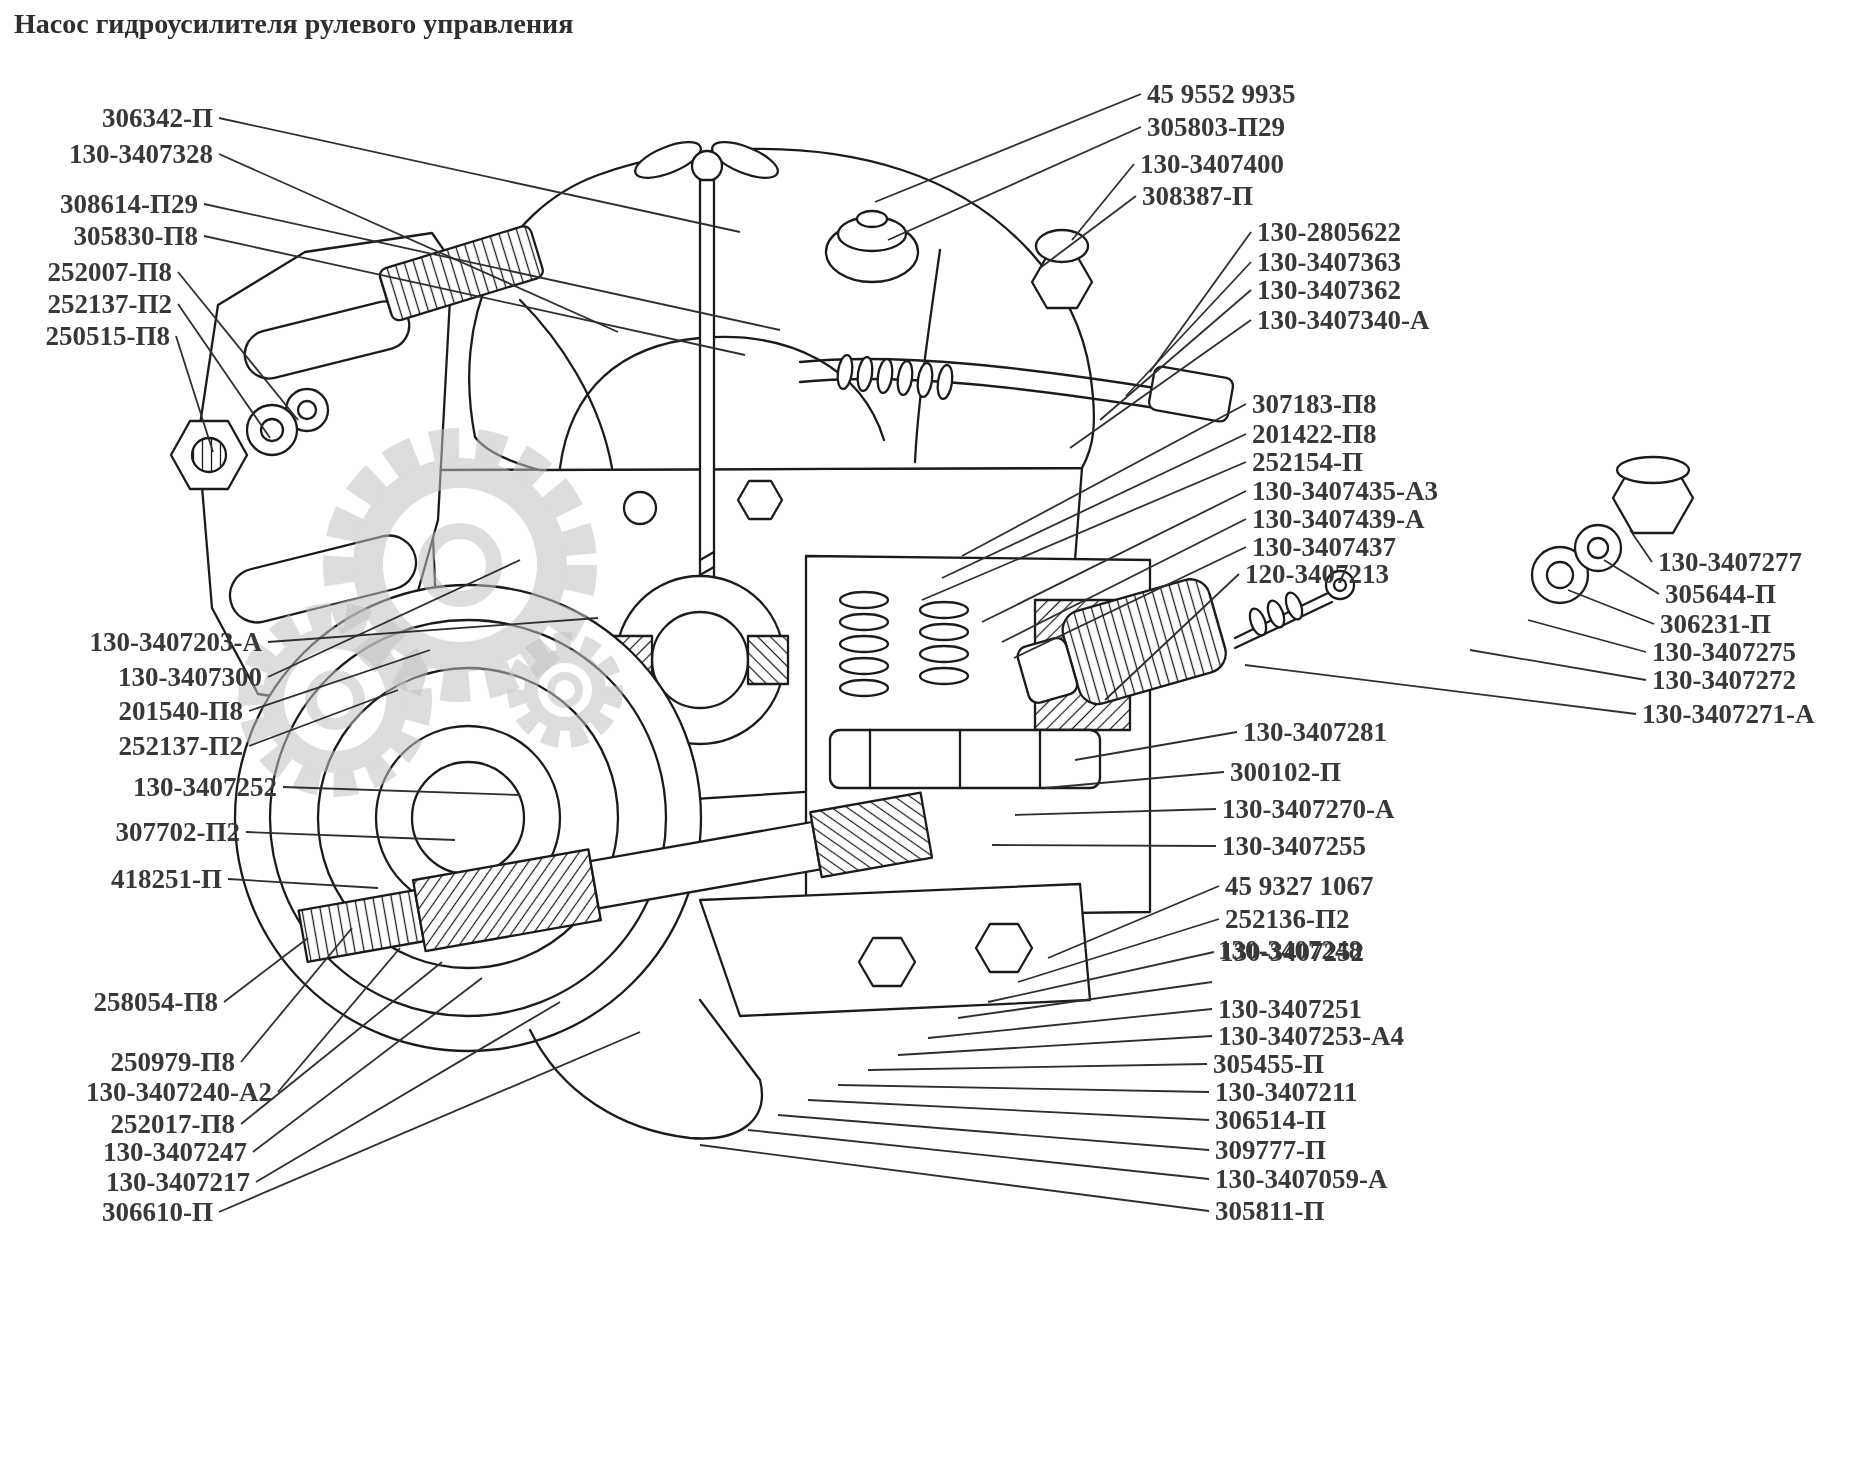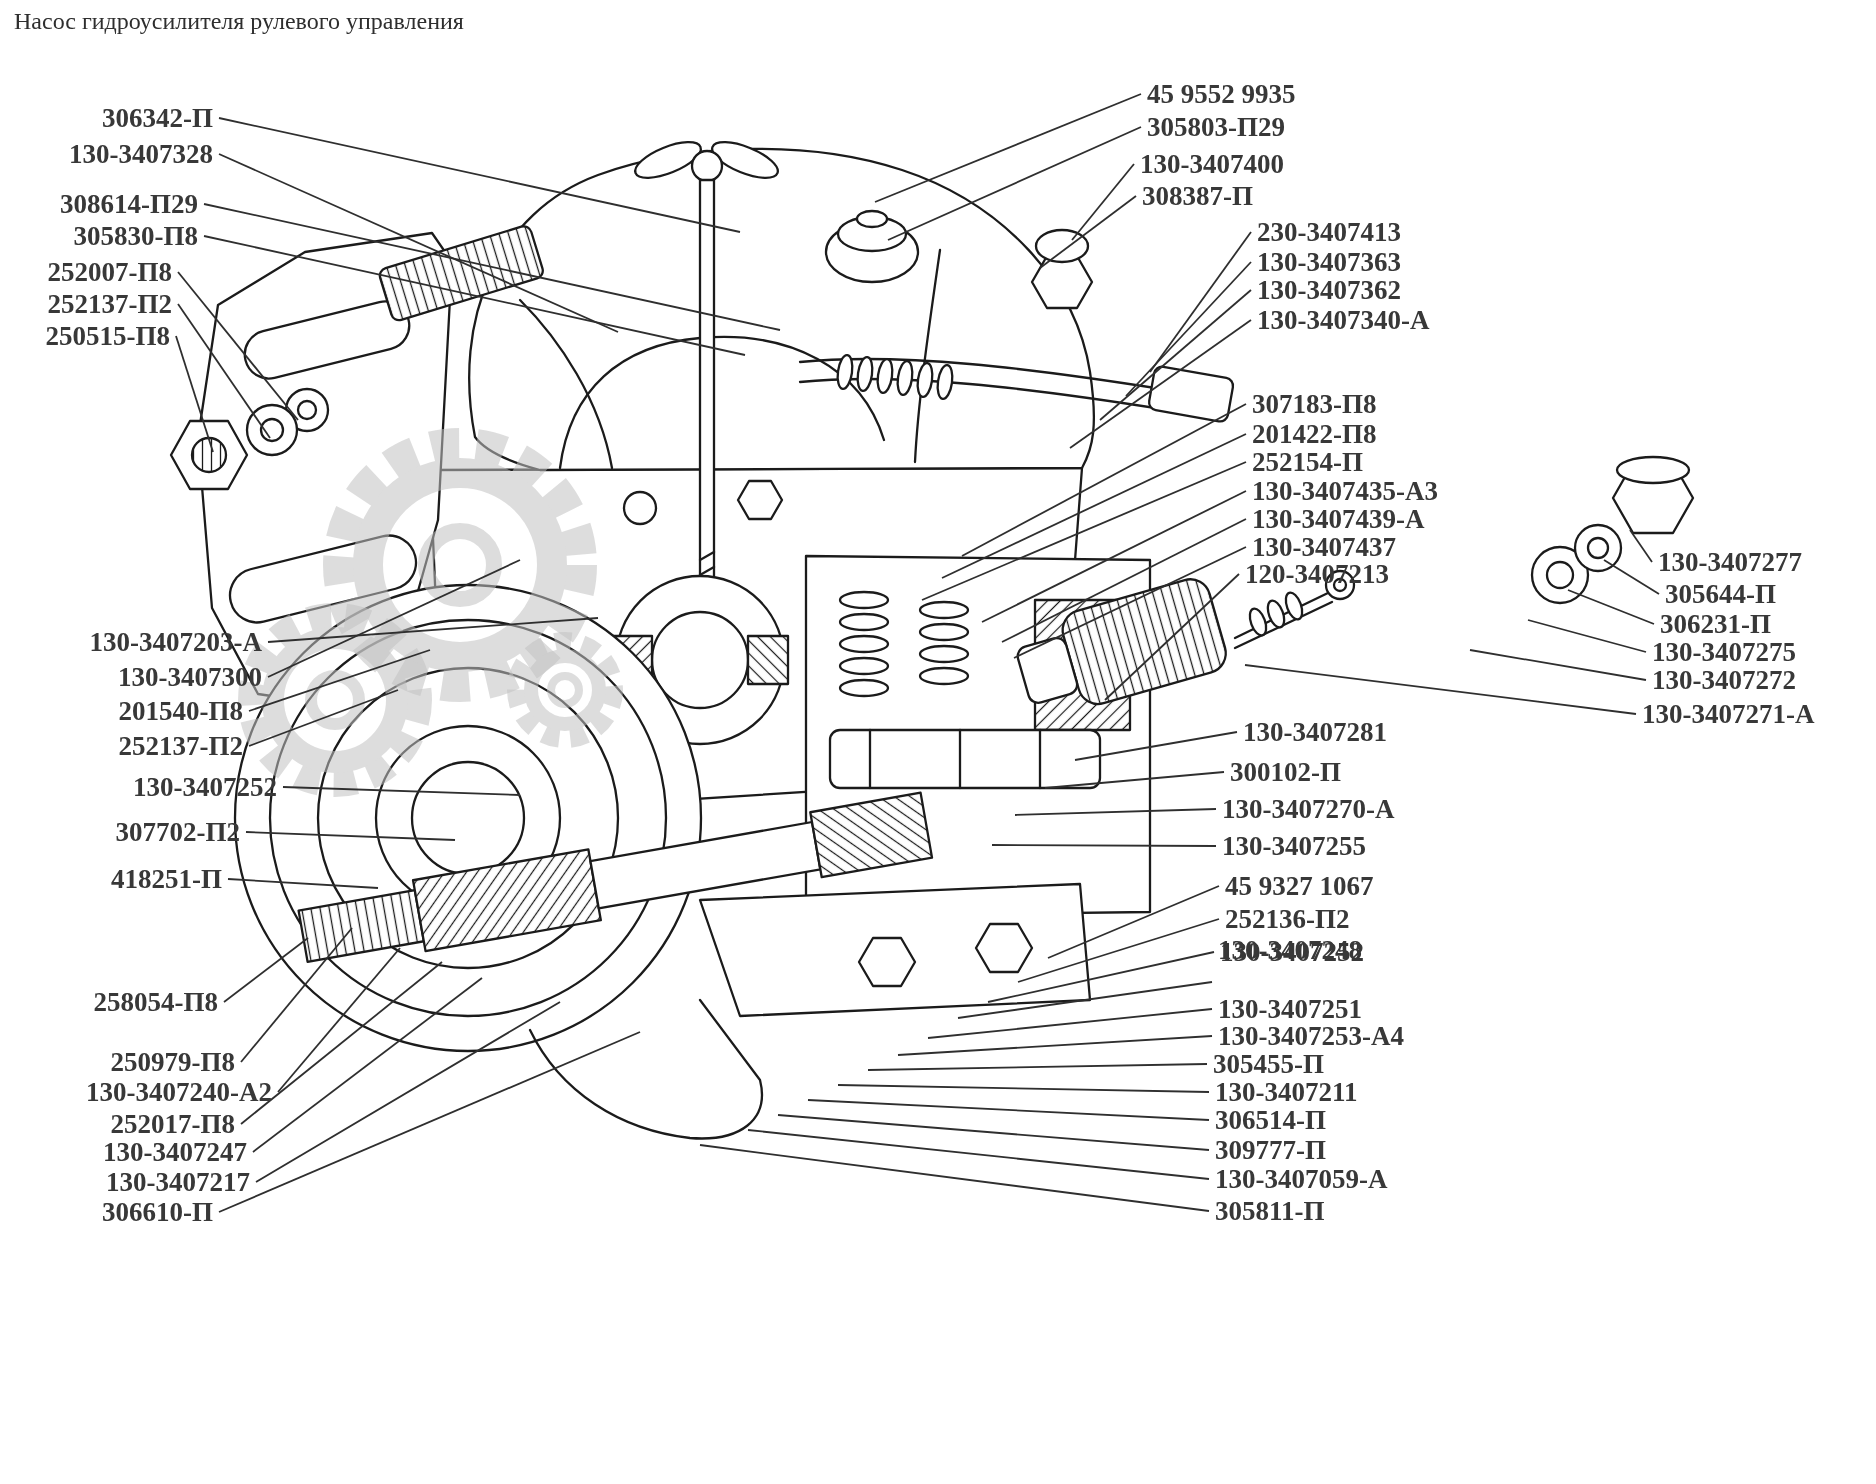--- a/index.html
+++ b/index.html
@@ -9,22 +9,22 @@
     height: 1484px;
     background: #ffffff;
     overflow: hidden;
     font-family: "Liberation Serif", "DejaVu Serif", serif;
   }
   .layer { position: absolute; left: 0; top: 0; }
   .page-title {
     position: absolute;
     left: 14px; top: 8px;
     margin: 0;
-    font-size: 24px;
-    font-weight: normal;
+    font-size: 28px;
+    font-weight: bold;
     color: #2e2e2e;
     z-index: 6;
   }
   #labels-layer { position: absolute; left: 0; top: 0; width: 100%; height: 100%; z-index: 5; }
   .part-label {
     position: absolute;
     font-size: 27px;
     font-weight: bold;
     color: #383838;
     white-space: nowrap;
@@ -311,21 +311,21 @@
       <div class="part-label anchor-right" style="left: 235px; top: 1048px;">250979-П8</div>
       <div class="part-label anchor-right" style="left: 272px; top: 1078px;">130-3407240-А2</div>
       <div class="part-label anchor-right" style="left: 235px; top: 1110px;">252017-П8</div>
       <div class="part-label anchor-right" style="left: 247px; top: 1138px;">130-3407247</div>
       <div class="part-label anchor-right" style="left: 250px; top: 1168px;">130-3407217</div>
       <div class="part-label anchor-right" style="left: 213px; top: 1198px;">306610-П</div>
       <div class="part-label" style="left: 1147px; top: 80px;">45 9552 9935</div>
       <div class="part-label" style="left: 1147px; top: 113px;">305803-П29</div>
       <div class="part-label" style="left: 1140px; top: 150px;">130-3407400</div>
       <div class="part-label" style="left: 1142px; top: 182px;">308387-П</div>
-      <div class="part-label" style="left: 1257px; top: 218px;">230-3407413</div>
+      <div class="part-label" style="left: 1257px; top: 218px;">130-2805622</div>
       <div class="part-label" style="left: 1257px; top: 248px;">130-3407363</div>
       <div class="part-label" style="left: 1257px; top: 276px;">130-3407362</div>
       <div class="part-label" style="left: 1257px; top: 306px;">130-3407340-А</div>
       <div class="part-label" style="left: 1252px; top: 390px;">307183-П8</div>
       <div class="part-label" style="left: 1252px; top: 420px;">201422-П8</div>
       <div class="part-label" style="left: 1252px; top: 448px;">252154-П</div>
       <div class="part-label" style="left: 1252px; top: 477px;">130-3407435-А3</div>
       <div class="part-label" style="left: 1252px; top: 505px;">130-3407439-А</div>
       <div class="part-label" style="left: 1252px; top: 533px;">130-3407437</div>
       <div class="part-label" style="left: 1245px; top: 560px;">120-3407213</div>

